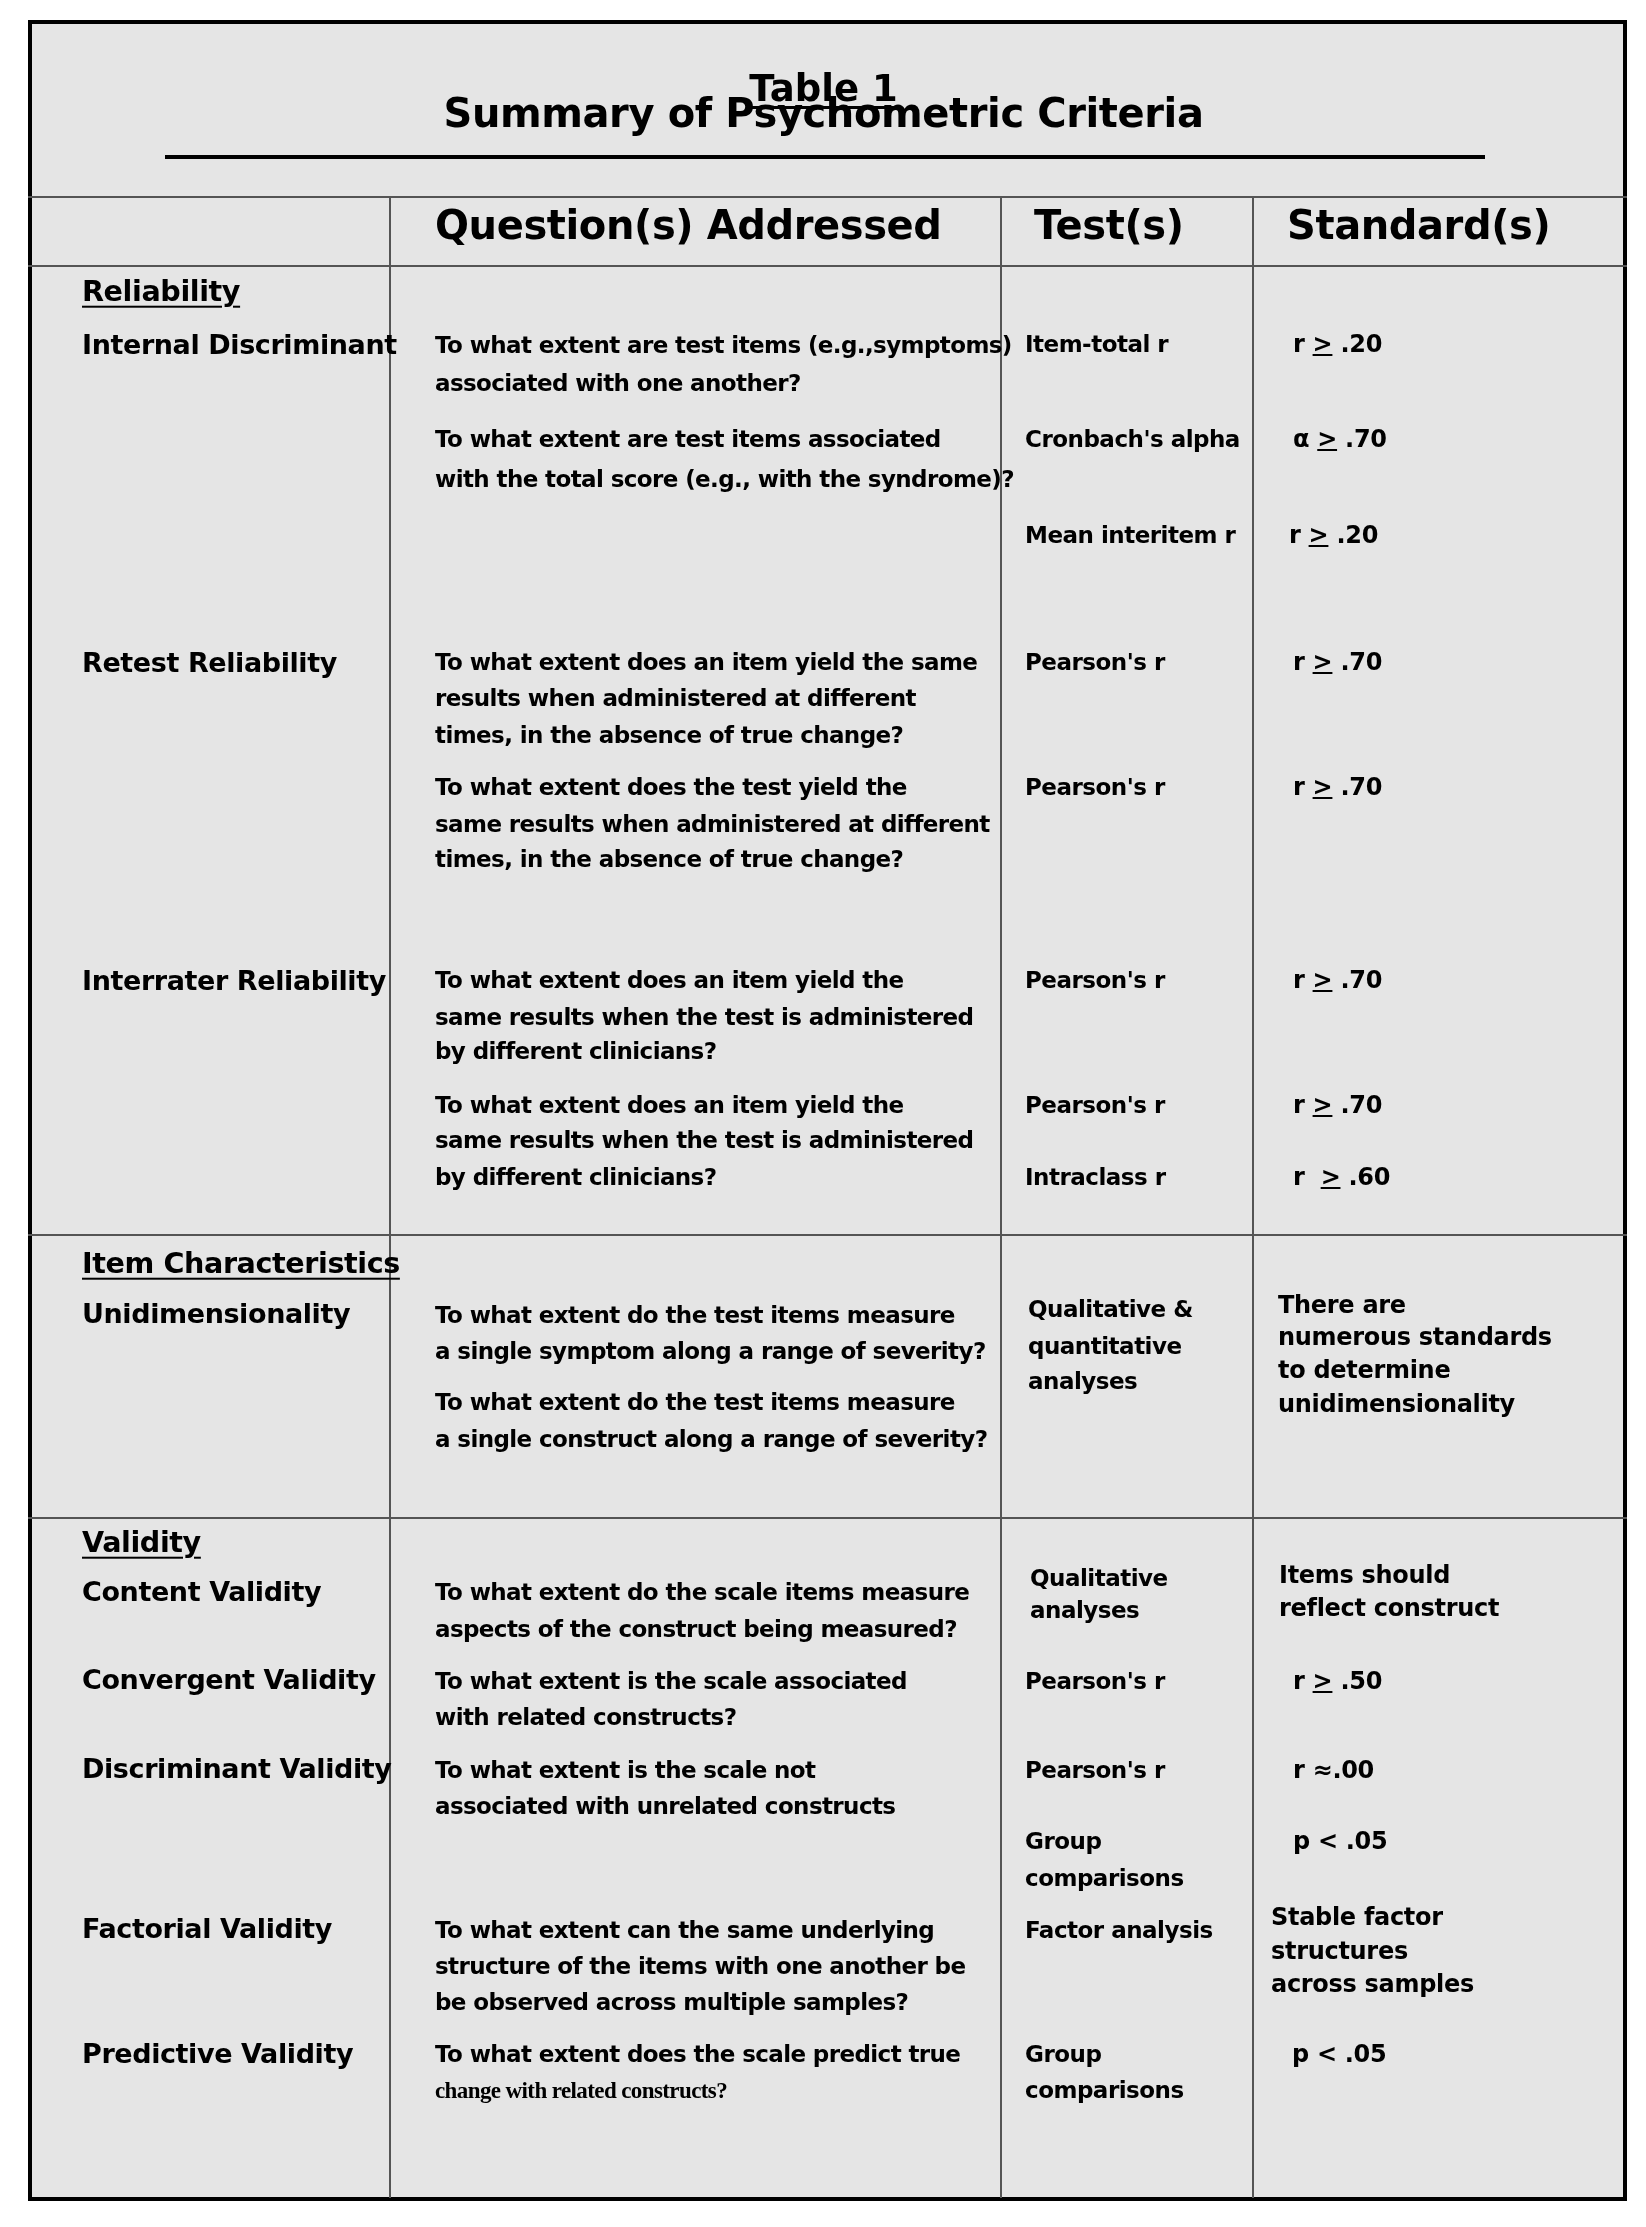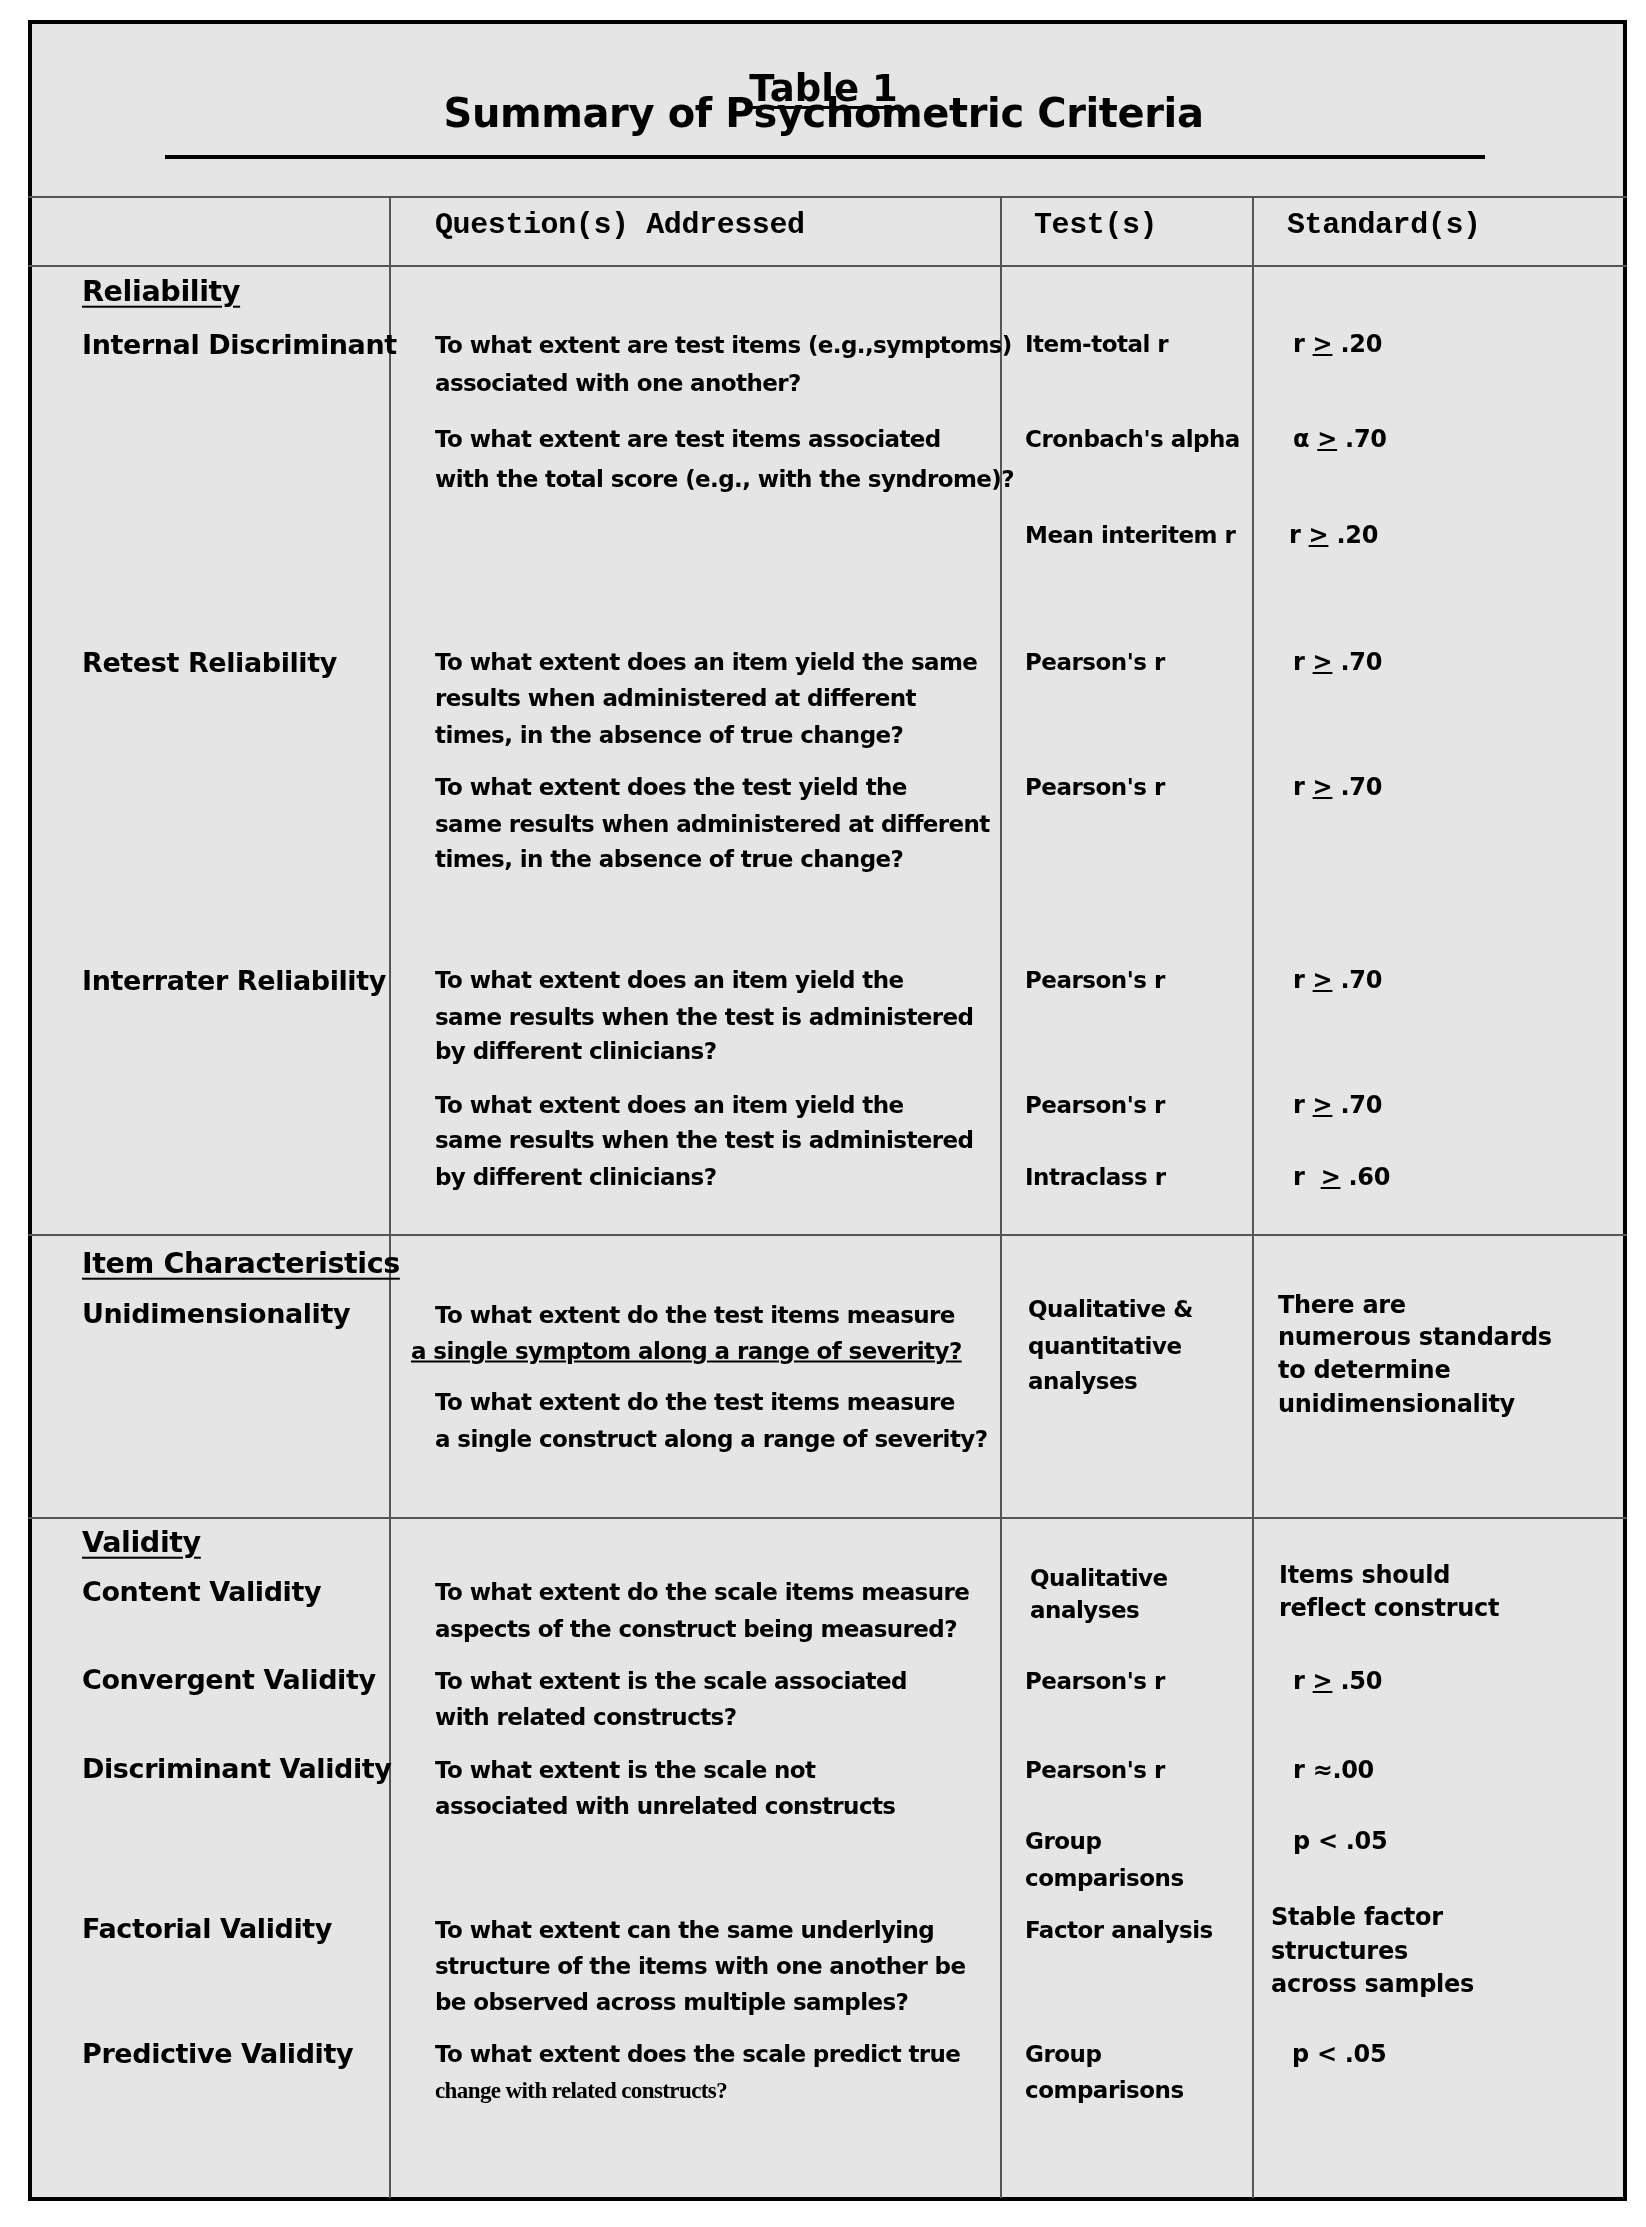--- a/index.html
+++ b/index.html
@@ -6,21 +6,21 @@
   body { width:1647px; height:2227px; position:relative; overflow:hidden;
          font-family:"DejaVu Sans", sans-serif; color:#000; }
   .frame { position:absolute; left:28px; top:20px; width:1599px; height:2181px;
            box-sizing:border-box; border:4px solid #000; background:#e5e5e5; }
   .hline { position:absolute; left:28px; width:1599px; height:2.4px; background:#555; }
   .vline { position:absolute; width:2.4px; background:#555; }
   .title { position:absolute; left:0; width:1647px; text-align:center; font-weight:bold; line-height:1; }
   .title-underline { position:absolute; left:165px; width:1320px; height:4px; background:#000; top:155px; }
   .t { position:absolute; font-weight:bold; white-space:nowrap; line-height:1;
        transform:translateY(-50%); }
-  .hdr { font-size:30px; letter-spacing:-0.4px;font-family:Liberation Mono, monospace; }
+  .hdr { font-size:40px; letter-spacing:-0.4px; }
   .sec { font-size:28.6px; text-decoration:underline; text-underline-offset:4.8px; letter-spacing:-0.4px; }
   .lab { font-size:27px; letter-spacing:-0.4px; }
   .q { font-size:23px; letter-spacing:-0.6px; }
   .ts { font-size:23px; letter-spacing:-0.5px; }
   .sd { font-size:24px; letter-spacing:-0.3px; }
   .ge { text-decoration:underline; text-underline-offset:2.4px; }
 </style>
 </head>
 <body>
 
@@ -78,21 +78,21 @@
 <div class="t ts" style="left:1025px;top:980px;">Pearson's r</div>
 <div class="t ts" style="left:1025px;top:1105px;">Pearson's r</div>
 <div class="t ts" style="left:1025px;top:1177px;">Intraclass r</div>
 <div class="t sd" style="left:1293px;top:980px;"><span>r </span><span class="ge">&gt;</span><span> .70</span></div>
 <div class="t sd" style="left:1293px;top:1105px;"><span>r </span><span class="ge">&gt;</span><span> .70</span></div>
 <div class="t sd" style="left:1293px;top:1177px;white-space:pre;"><span>r  </span><span class="ge">&gt;</span><span> .60</span></div>
 
 <div class="t sec" style="left:82px;top:1263px;">Item Characteristics</div>
 <div class="t lab" style="left:82px;top:1313px;">Unidimensionality</div>
 <div class="t q" style="left:435px;top:1315px;">To what extent do the test items measure</div>
-<div class="t q" style="left:411px;top:1351px;text-decoration:underline;">a single symptom along a range of severity?</div>
+<div class="t q" style="left:435px;top:1351px;">a single symptom along a range of severity?</div>
 <div class="t q" style="left:435px;top:1402px;">To what extent do the test items measure</div>
 <div class="t q" style="left:435px;top:1439px;">a single construct along a range of severity?</div>
 <div class="t ts" style="left:1028px;top:1309px;">Qualitative &amp;</div>
 <div class="t ts" style="left:1028px;top:1346px;">quantitative</div>
 <div class="t ts" style="left:1028px;top:1381px;">analyses</div>
 <div class="t sd" style="left:1278px;top:1305px;">There are</div>
 <div class="t sd" style="left:1278px;top:1337px;">numerous standards</div>
 <div class="t sd" style="left:1278px;top:1370px;">to determine</div>
 <div class="t sd" style="left:1278px;top:1404px;">unidimensionality</div>
 

